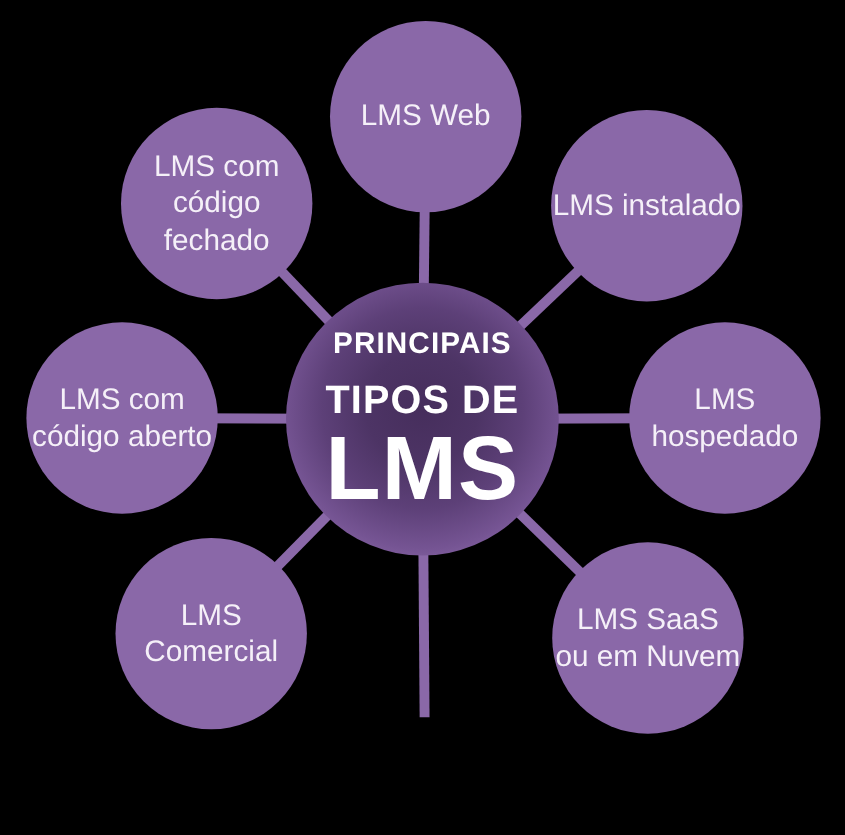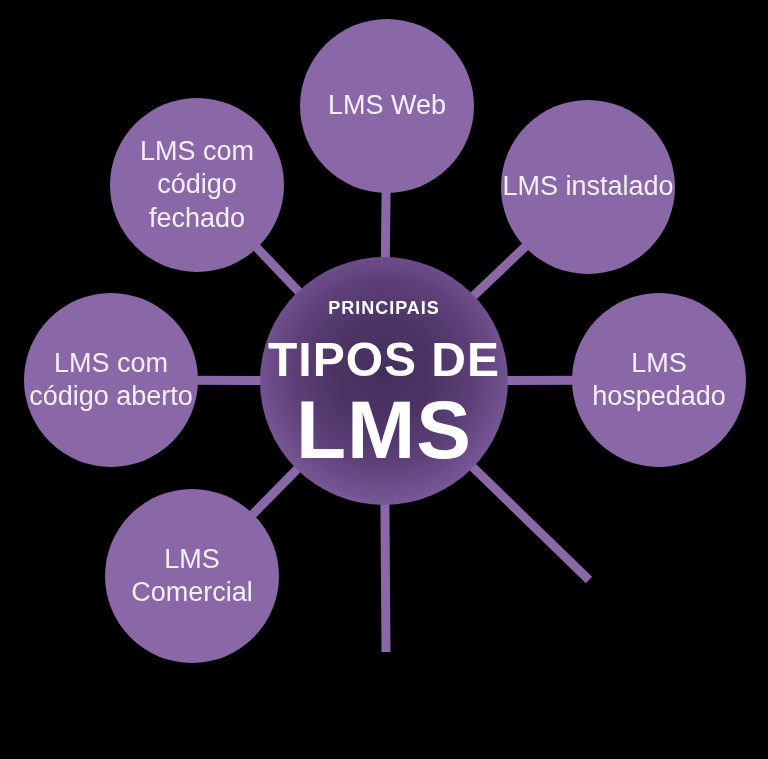--- a/index.html
+++ b/index.html
@@ -60,28 +60,28 @@
       #a284bd 100%);
     display: flex;
     flex-direction: column;
     align-items: center;
     padding-top: 42px;
     box-sizing: border-box;
     color: #ffffff;
     text-align: center;
   }
   .center-line1 {
-    font-size: 18px;
+    font-size: 27px;
     font-weight: bold;
     letter-spacing: 1px;
     line-height: 1;
     margin-bottom: 19px;
   }
   .center-line2 {
-    font-size: 48px;
+    font-size: 36px;
     font-weight: bold;
     letter-spacing: 1px;
     line-height: 1;
     margin-bottom: 12px;
   }
   .center-line3 {
     font-size: 82px;
     font-weight: bold;
     letter-spacing: 1px;
     line-height: 0.82;
@@ -109,20 +109,24 @@
 
   <div class="node" style="left:501px; top:100px">
     <span class="node-label">LMS instalado</span>
   </div>
 
   <div class="node" style="left:572px; top:293px">
     <span class="node-label">LMS
 hospedado</span>
   </div>
 
+  <div class="node" style="left:502px; top:493px">
+    <span class="node-label">LMS SaaS
+ou em Nuvem</span>
+  </div>
 
 
   <div class="node" style="left:105px; top:489px">
     <span class="node-label">LMS
 Comercial</span>
   </div>
 
   <div class="node" style="left:24px; top:293px">
     <span class="node-label">LMS com
 código aberto</span>

